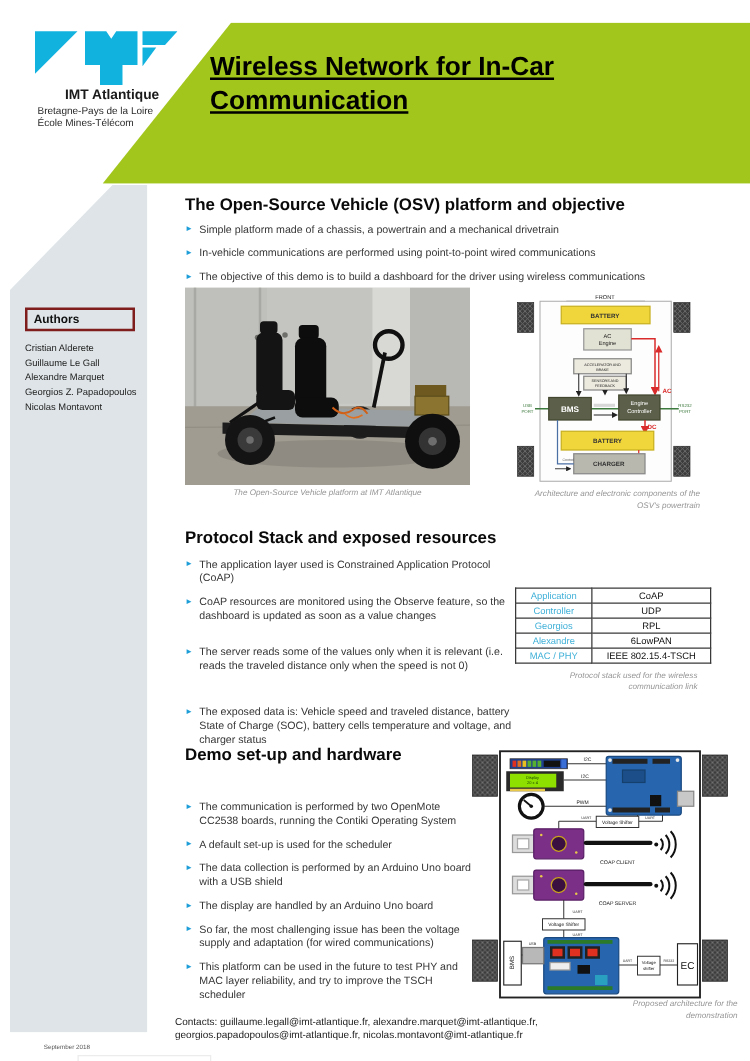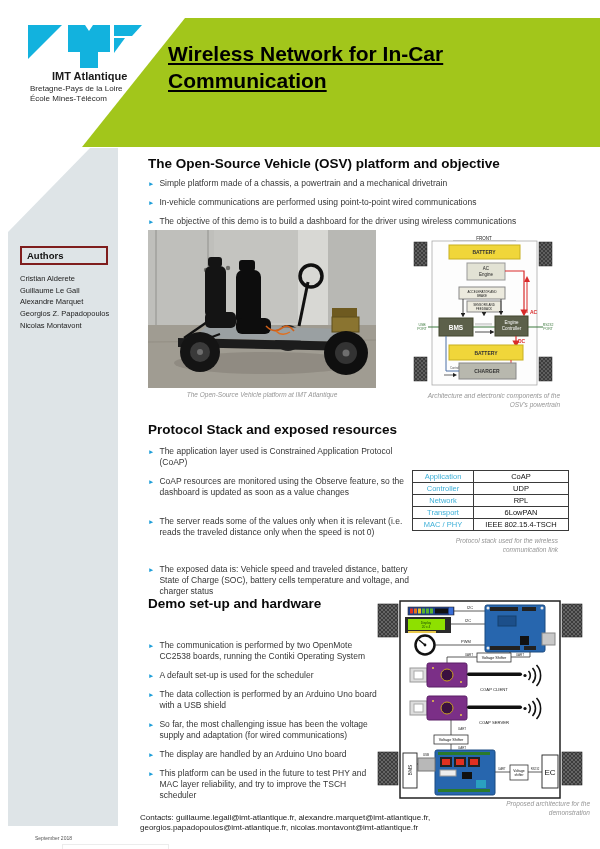--- a/index.html
+++ b/index.html
@@ -207,25 +207,25 @@
     <tbody>
         <tr>
           <td class="layer">Application</td>
           <td class="val">CoAP</td>
         </tr>
     <tr>
           <td class="layer">Controller</td>
           <td class="val">UDP</td>
         </tr>
     <tr>
-          <td class="layer">Network</td>
+          <td class="layer">Georgios</td>
           <td class="val">RPL</td>
         </tr>
     <tr>
-          <td class="layer">Transport</td>
+          <td class="layer">Alexandre</td>
           <td class="val">6LowPAN</td>
         </tr>
     <tr>
           <td class="layer">MAC / PHY</td>
           <td class="val">IEEE 802.15.4-TSCH</td>
         </tr>
   </tbody>
     </table>
   <div class="cap abs" style="left:430px;top:537px;width:128px;text-align:right;">Protocol stack used for the wireless communication link</div>
 
@@ -238,25 +238,25 @@
     <div class="b">
         <span class="m">►</span>
         <span class="t">A default set-up is used for the scheduler</span>
       </div>
     <div class="b">
         <span class="m">►</span>
         <span class="t">The data collection is performed by an Arduino Uno board with a USB shield</span>
       </div>
     <div class="b">
         <span class="m">►</span>
+        <span class="t">The display are handled by an Arduino Uno board</span>
+      </div>
+    <div class="b">
+        <span class="m">►</span>
         <span class="t">So far, the most challenging issue has been the voltage supply and adaptation (for wired communications)</span>
-      </div>
-    <div class="b">
-        <span class="m">►</span>
-        <span class="t">The display are handled by an Arduino Uno board</span>
       </div>
     <div class="b">
         <span class="m">►</span>
         <span class="t">This platform can be used in the future to test PHY and MAC layer reliability, and try to improve the TSCH scheduler</span>
       </div>
   </div>
 
   <svg class="abs" style="left:370px;top:598px;" width="230" height="212" viewBox="0 0 230 212">
     <defs>
       <pattern id="hatchB" patternUnits="userSpaceOnUse" width="4" height="4">

